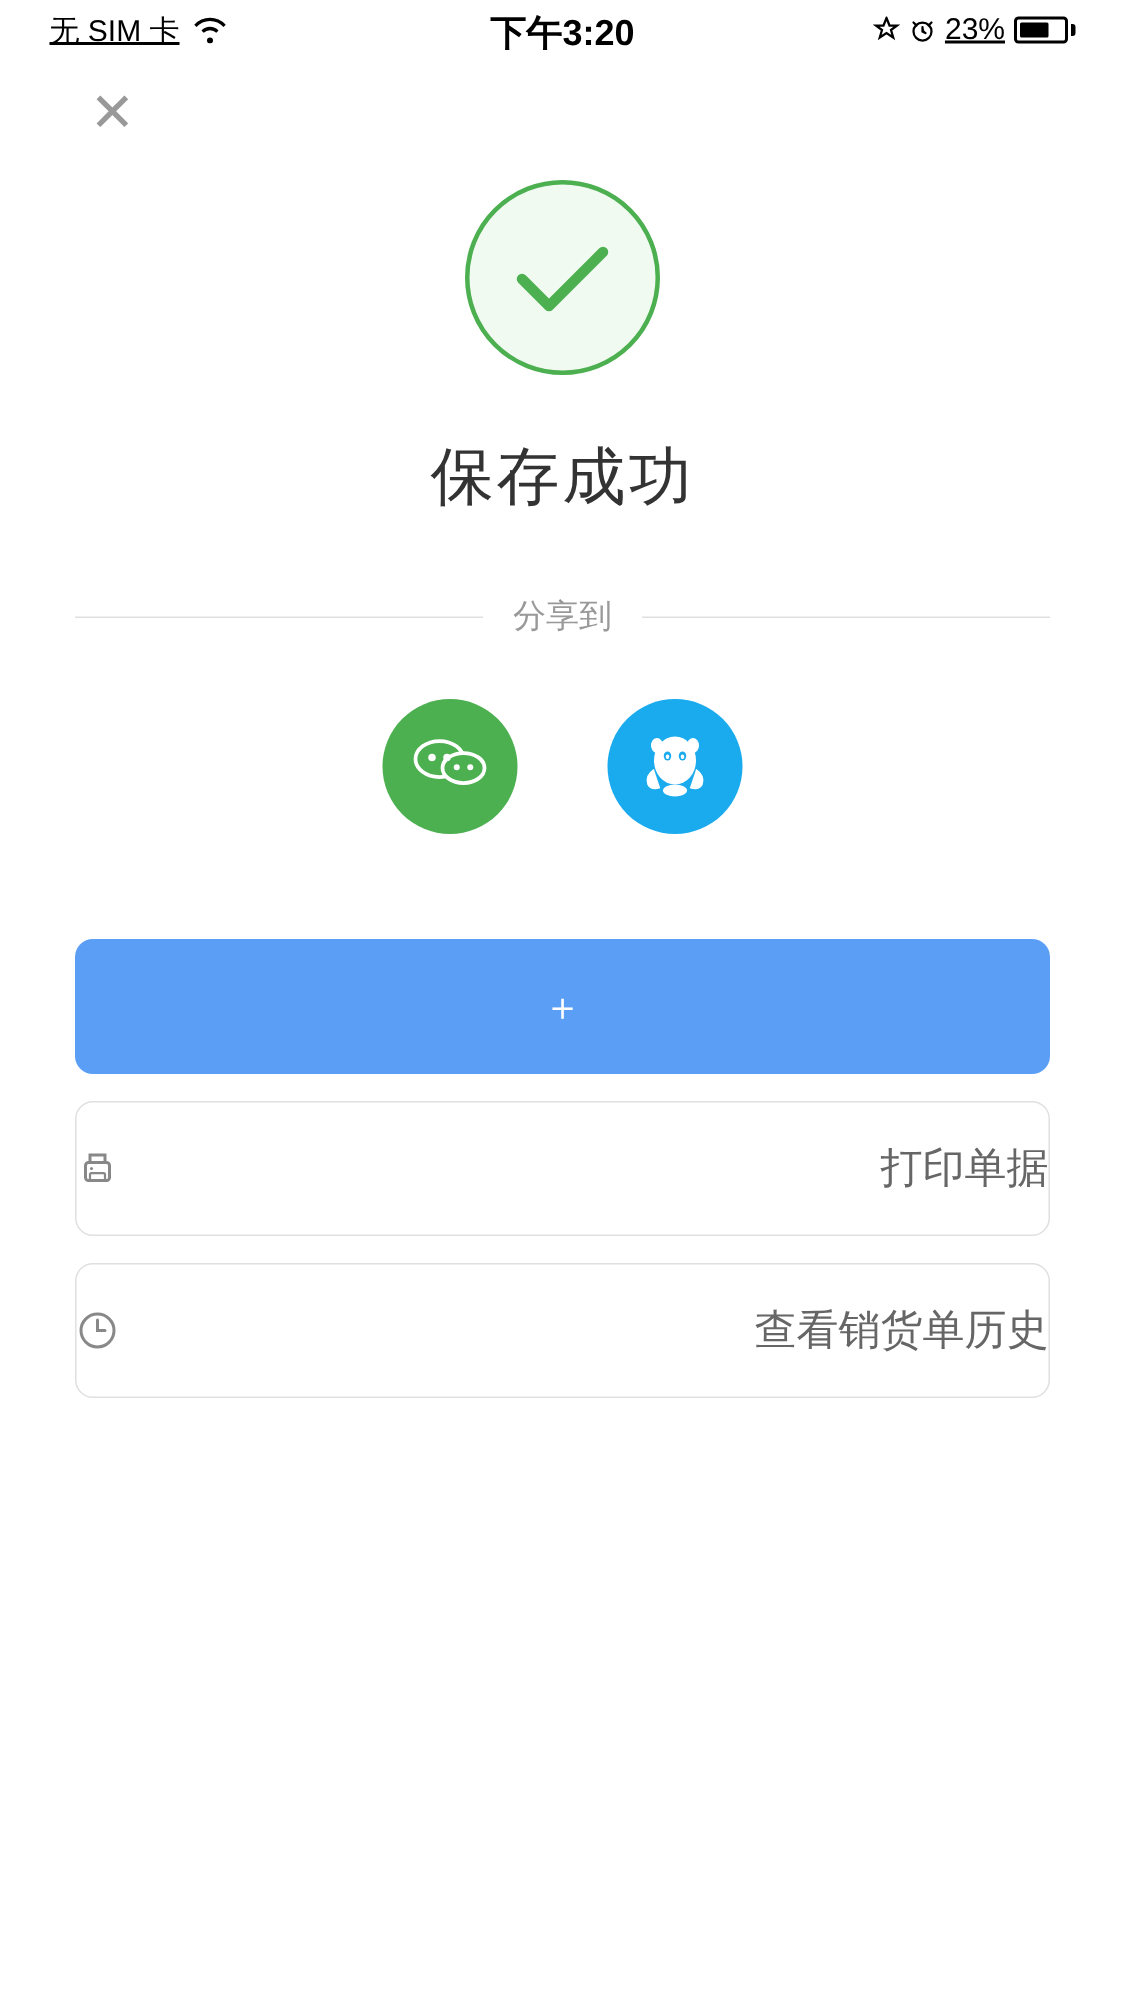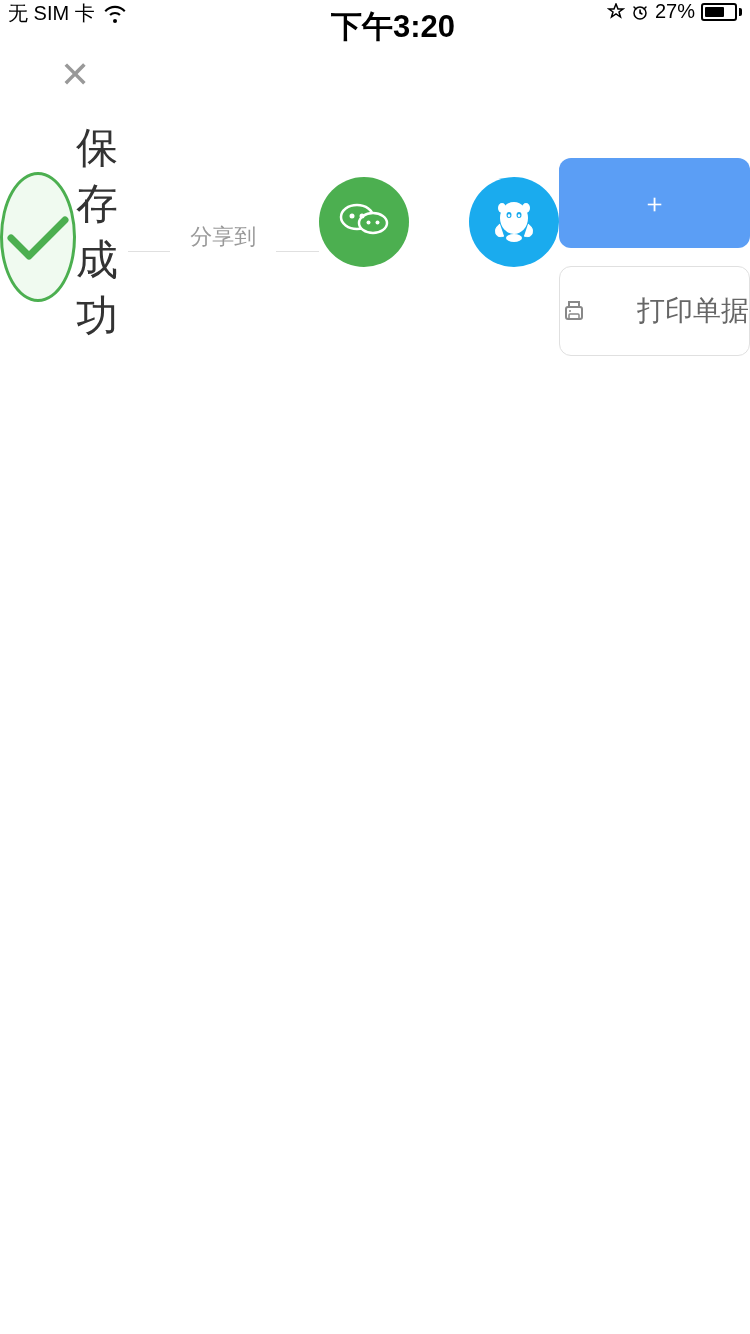--- a/index.html
+++ b/index.html
@@ -10,41 +10,41 @@
       background: #ffffff;
       font-family: -apple-system, 'PingFang SC', 'Helvetica Neue', sans-serif;
       position: relative;
     }
 
     
     .status-bar {
       width: 100%;
       height: 40px;
       display: flex;
-      align-items: flex-start;
+      align-items: center;
       justify-content: space-between;
-      padding: 0 8px;
+      padding: 0 33px;
       font-size: 22px;
       font-weight: 500;
       color: #000;
+      text-decoration: underline;
     }
     .status-left {
       display: flex;
       align-items: center;
       gap: 8px;
       font-size: 20px;
     }
     .status-center {
-      font-size: 31px;
+      font-size: 24px;
       font-weight: 600;
       position: absolute;
       left: 50%;
       transform: translateX(-50%);
       top: 6px;
-      margin-left: 18px;
     }
     .status-right {
       display: flex;
       align-items: center;
       gap: 6px;
       font-size: 20px;
     }
     .battery-icon {
       display: inline-flex;
       align-items: center;
@@ -88,20 +88,21 @@
     .close-btn span {
       font-size: 36px;
       color: #999;
       font-weight: 300;
       line-height: 1;
     }
 
     
     .main-content {
       display: flex;
+      flex-direction: column;
       align-items: center;
       padding-top: 80px;
     }
 
     
     .success-circle {
       width: 130px;
       height: 130px;
       border-radius: 50%;
       border: 3px solid #4CAF50;
@@ -118,21 +119,21 @@
       font-weight: 500;
       color: #333;
       margin-bottom: 50px;
       letter-spacing: 2px;
     }
 
     
     .share-divider {
       width: 650px;
       display: flex;
-      align-items: flex-end;
+      align-items: center;
       gap: 20px;
       margin-bottom: 40px;
     }
     .divider-line {
       flex: 1;
       height: 1px;
       background: #e0e0e0;
     }
     .divider-label {
       font-size: 22px;
@@ -212,21 +213,21 @@
   <div class="status-center">下午3:20</div>
   <div class="status-right">
     <svg width="18" height="18" viewBox="0 0 18 18">
       <path d="M9 1l2 5h5l-4 3 1.5 5L9 11l-4.5 3L6 9 2 6h5z" fill="none" stroke="#000" stroke-width="1.5"></path>
     </svg>
     <svg width="18" height="18" viewBox="0 0 18 18">
       <circle cx="9" cy="10" r="6" fill="none" stroke="#000" stroke-width="1.5"></circle>
       <path d="M9 7v3l2 1" stroke="#000" stroke-width="1.5" stroke-linecap="round"></path>
       <path d="M3 4l2 2M15 4l-2 2" stroke="#000" stroke-width="1.5" stroke-linecap="round"></path>
     </svg>
-    <span>27%</span>
+    <span>23%</span>
     <div class="battery-icon">
       <div class="battery-body">
         <div class="battery-fill"></div>
       </div>
       <div class="battery-tip"></div>
     </div>
   </div>
 </div>
 
 <div class="close-btn">
@@ -289,16 +290,23 @@
     <button class="action-btn btn-secondary">
       <svg width="28" height="28" viewBox="0 0 28 28">
         <rect x="6" y="10" width="16" height="12" rx="2" fill="none" stroke="#888" stroke-width="2"></rect>
         <path d="M9 10V5h10v5" fill="none" stroke="#888" stroke-width="2"></path>
         <rect x="9" y="17" width="10" height="5" rx="1" fill="none" stroke="#888" stroke-width="1.5"></rect>
         <circle cx="10" cy="14" r="1" fill="#888"></circle>
       </svg>
       <span>打印单据</span>
     </button>
 
+    <button class="action-btn btn-secondary">
+      <svg width="28" height="28" viewBox="0 0 28 28">
+        <circle cx="14" cy="14" r="11" fill="none" stroke="#888" stroke-width="2"></circle>
+        <polyline points="14,7 14,14 19,14" fill="none" stroke="#888" stroke-width="2" stroke-linecap="round"></polyline>
+      </svg>
+      <span>查看销货单历史</span>
+    </button>
 
   </div>
 
 </div>
 
 </body></html>

